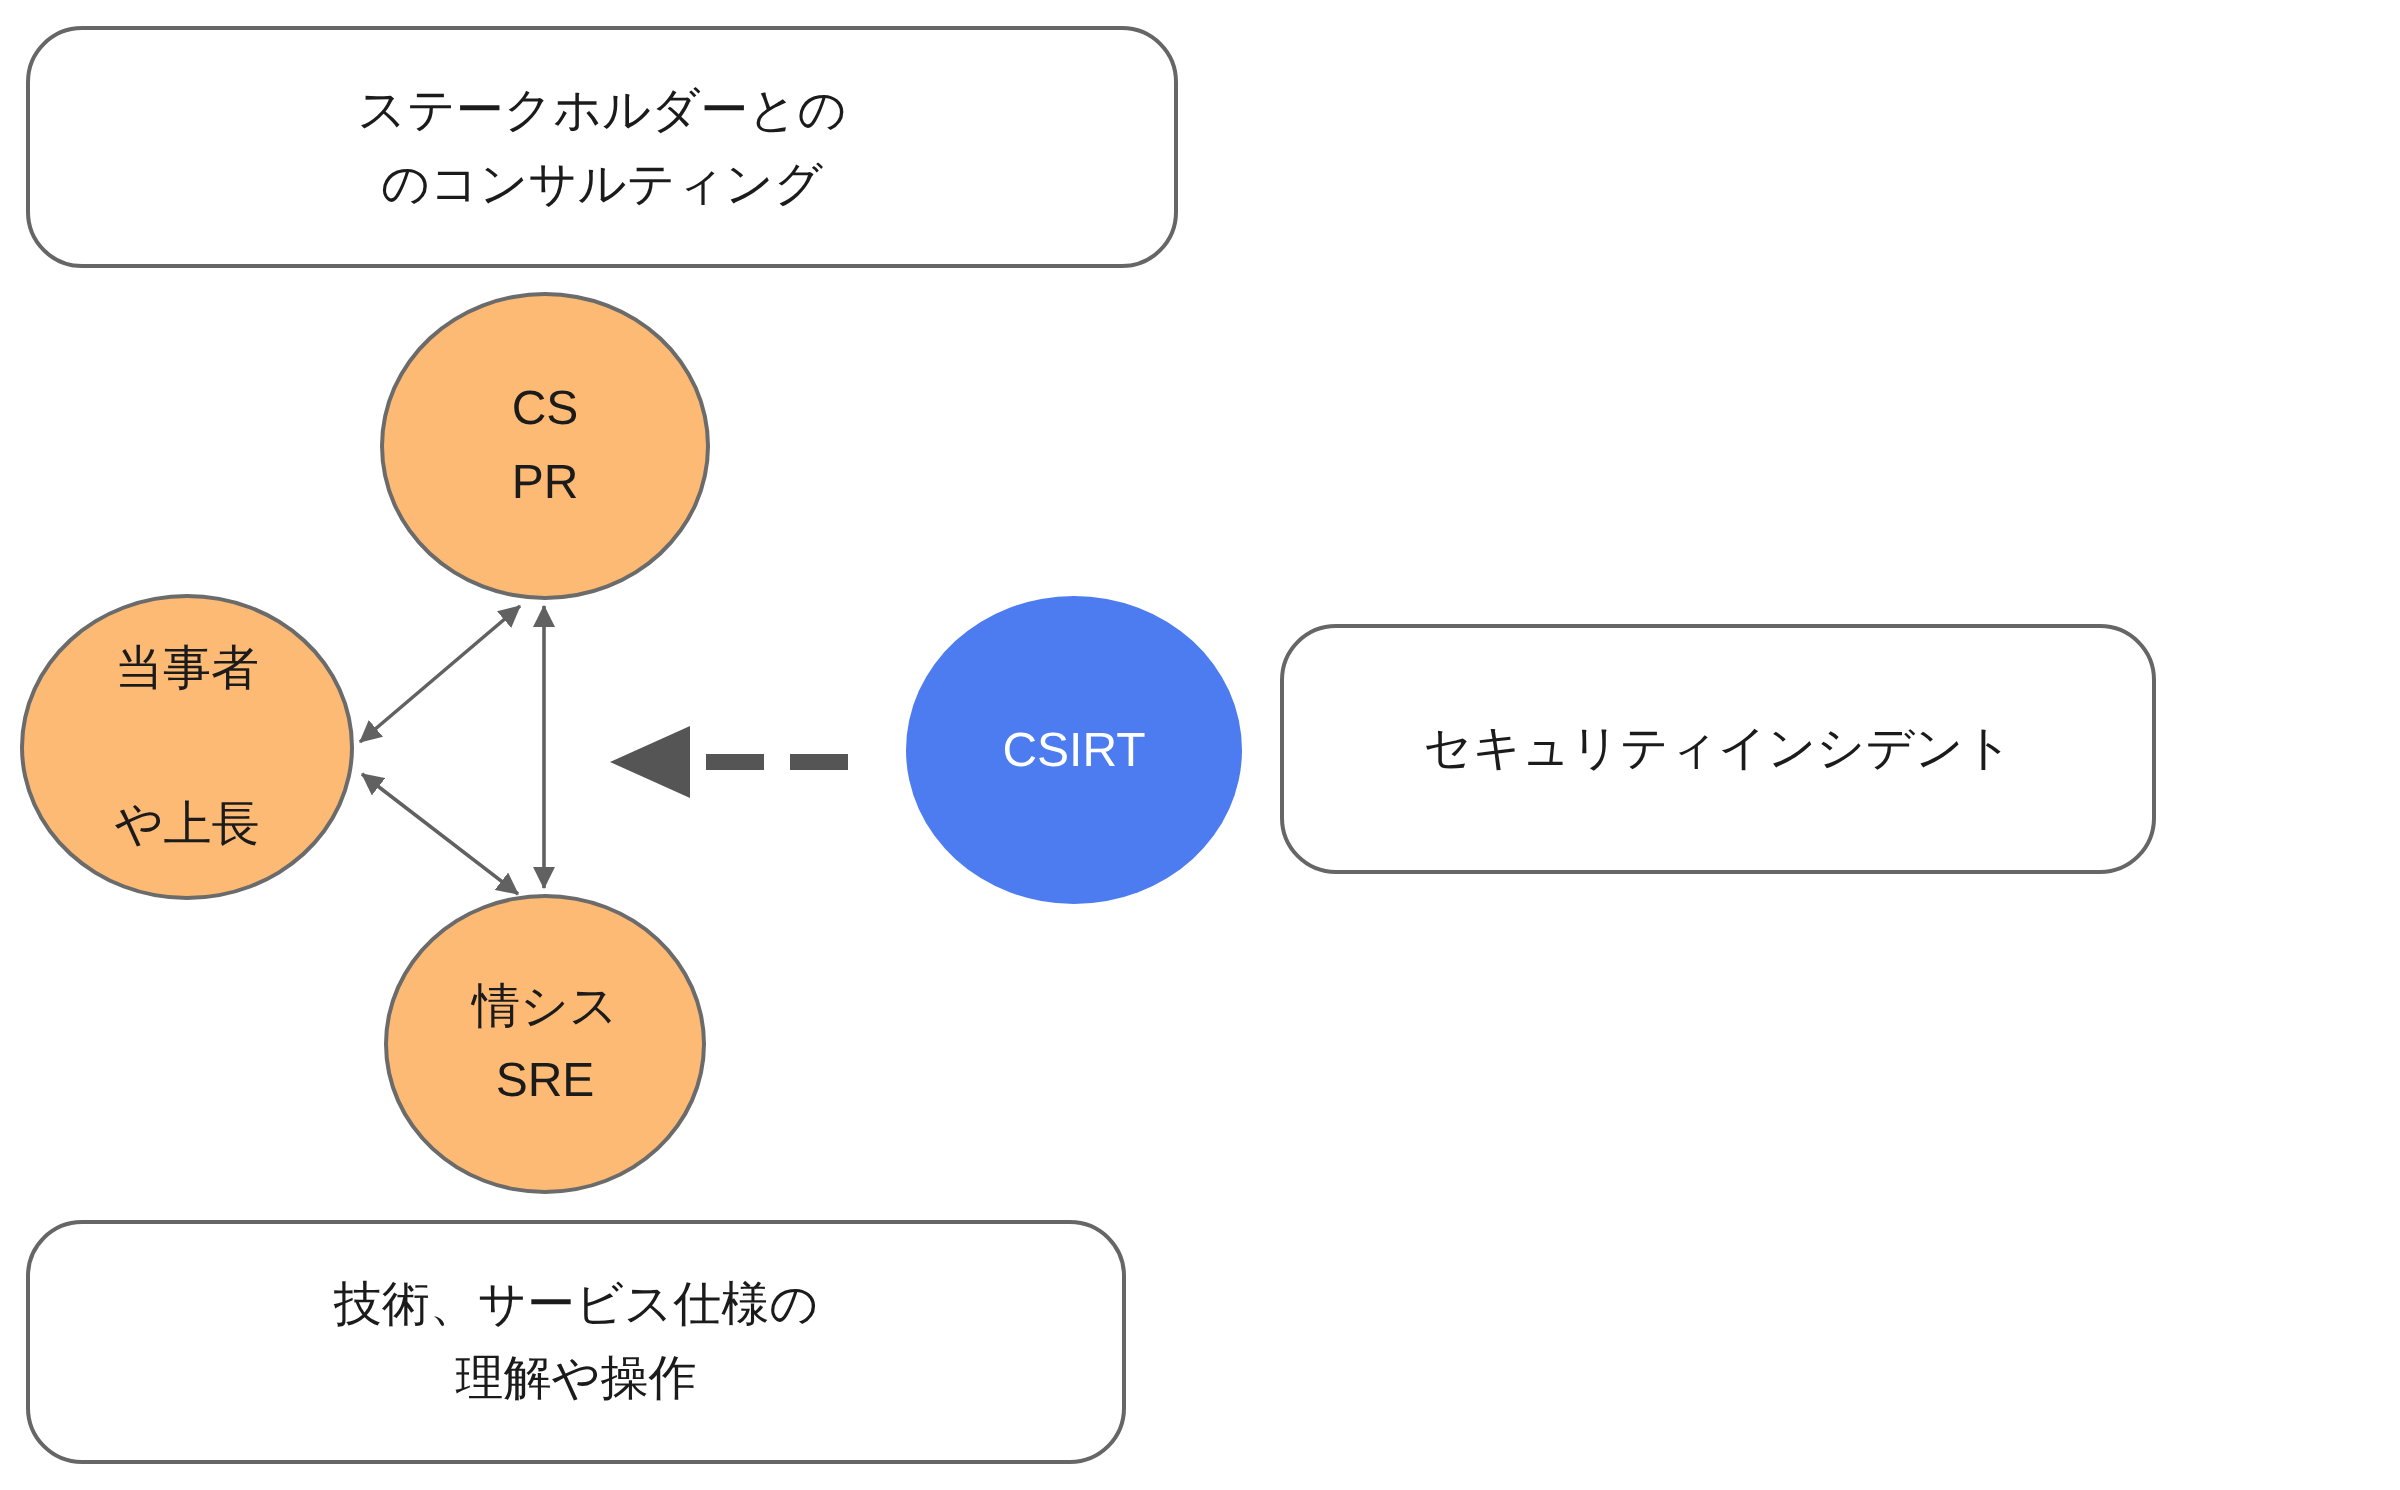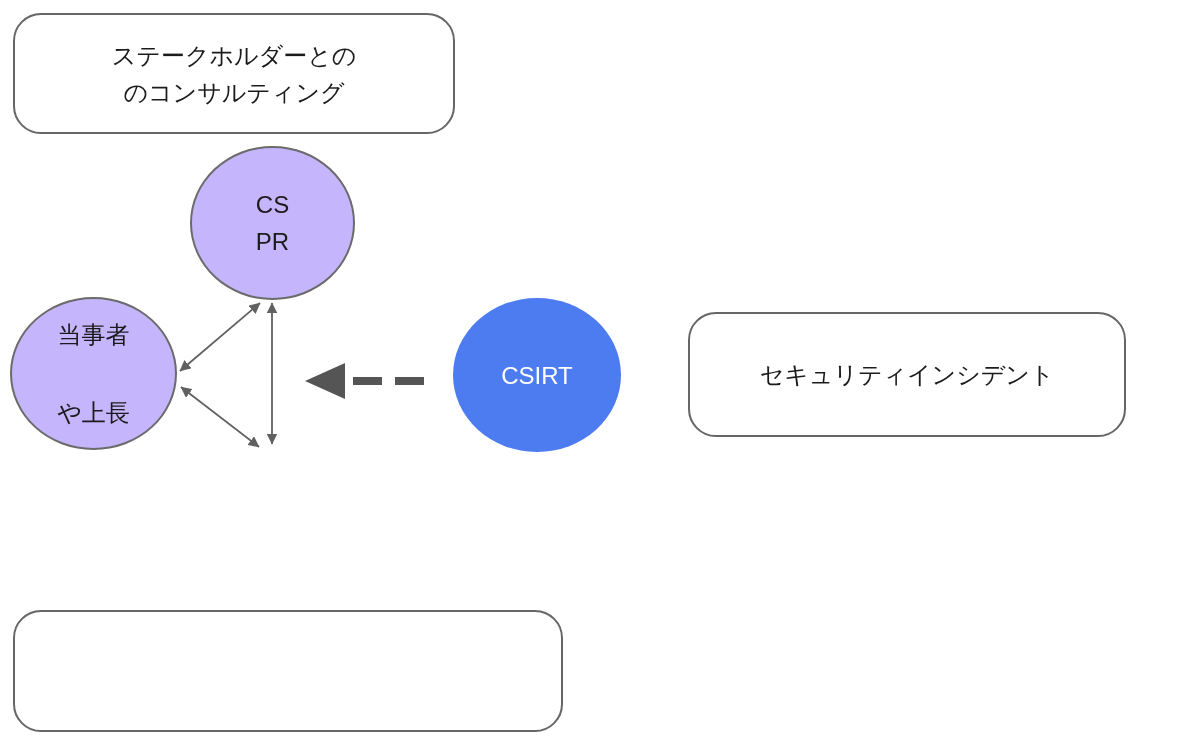--- a/index.html
+++ b/index.html
@@ -36,25 +36,25 @@
     line-height: 37px;
   }
   .rbox {
     border: 2px solid #666666;
     border-radius: 28px;
     background: #ffffff;
   }
   .circle {
     border: 2px solid #6b6b6b;
     border-radius: 50%;
-    background: #c4b5fd;
+    background: #fdba74;
   }
-  .box-stakeholder { left: 13px;  top: 13px;  width: 442px; height: 121px; text-align: center; }
+  .box-stakeholder { left: 13px;  top: 13px;  width: 576px; height: 121px; text-align: center; }
   .box-technical   { left: 13px;  top: 610px; width: 550px; height: 122px; }
-  .box-consulting  { left: 640px; top: 312px; width: 438px; height: 125px; margin-left: 48px; }
+  .box-consulting  { left: 640px; top: 312px; width: 438px; height: 125px; }
   .circle-cs-pr    { left: 190px; top: 146px; width: 165px; height: 154px; }
   .circle-parties  { left: 10px;  top: 297px; width: 167px; height: 153px; gap: 41px; }
   .circle-infosys  { left: 192px; top: 447px; width: 161px; height: 150px; }
   .circle-csirt {
     left: 453px; top: 298px; width: 168px; height: 154px;
     background: #4d7cf0;
     border: none;
     border-radius: 50%;
     color: #ffffff;
   }
@@ -86,30 +86,36 @@
   <div class="shape rbox box-stakeholder">
     <span>ステークホルダーとの</span>
     <span>のコンサルティング</span>
   </div>
 
   <div class="shape rbox box-consulting">
     <span>セキュリティインシデント</span>
   </div>
 
   <div class="shape rbox box-technical">
+    <span>技術、サービス仕様の</span>
+    <span>理解や操作</span>
   </div>
 
   <div class="shape circle circle-cs-pr">
     <span>CS</span>
     <span>PR</span>
   </div>
 
   <div class="shape circle circle-parties">
     <span>当事者</span>
     <span>や上長</span>
   </div>
 
+  <div class="shape circle circle-infosys">
+    <span>情シス</span>
+    <span>SRE</span>
+  </div>
 
   <div class="shape circle-csirt shape circle-csirt" style="position:absolute; display:flex; align-items:center; ">
     <span>CSIRT</span>
   </div>
 
 </div>
 
 </body></html>

